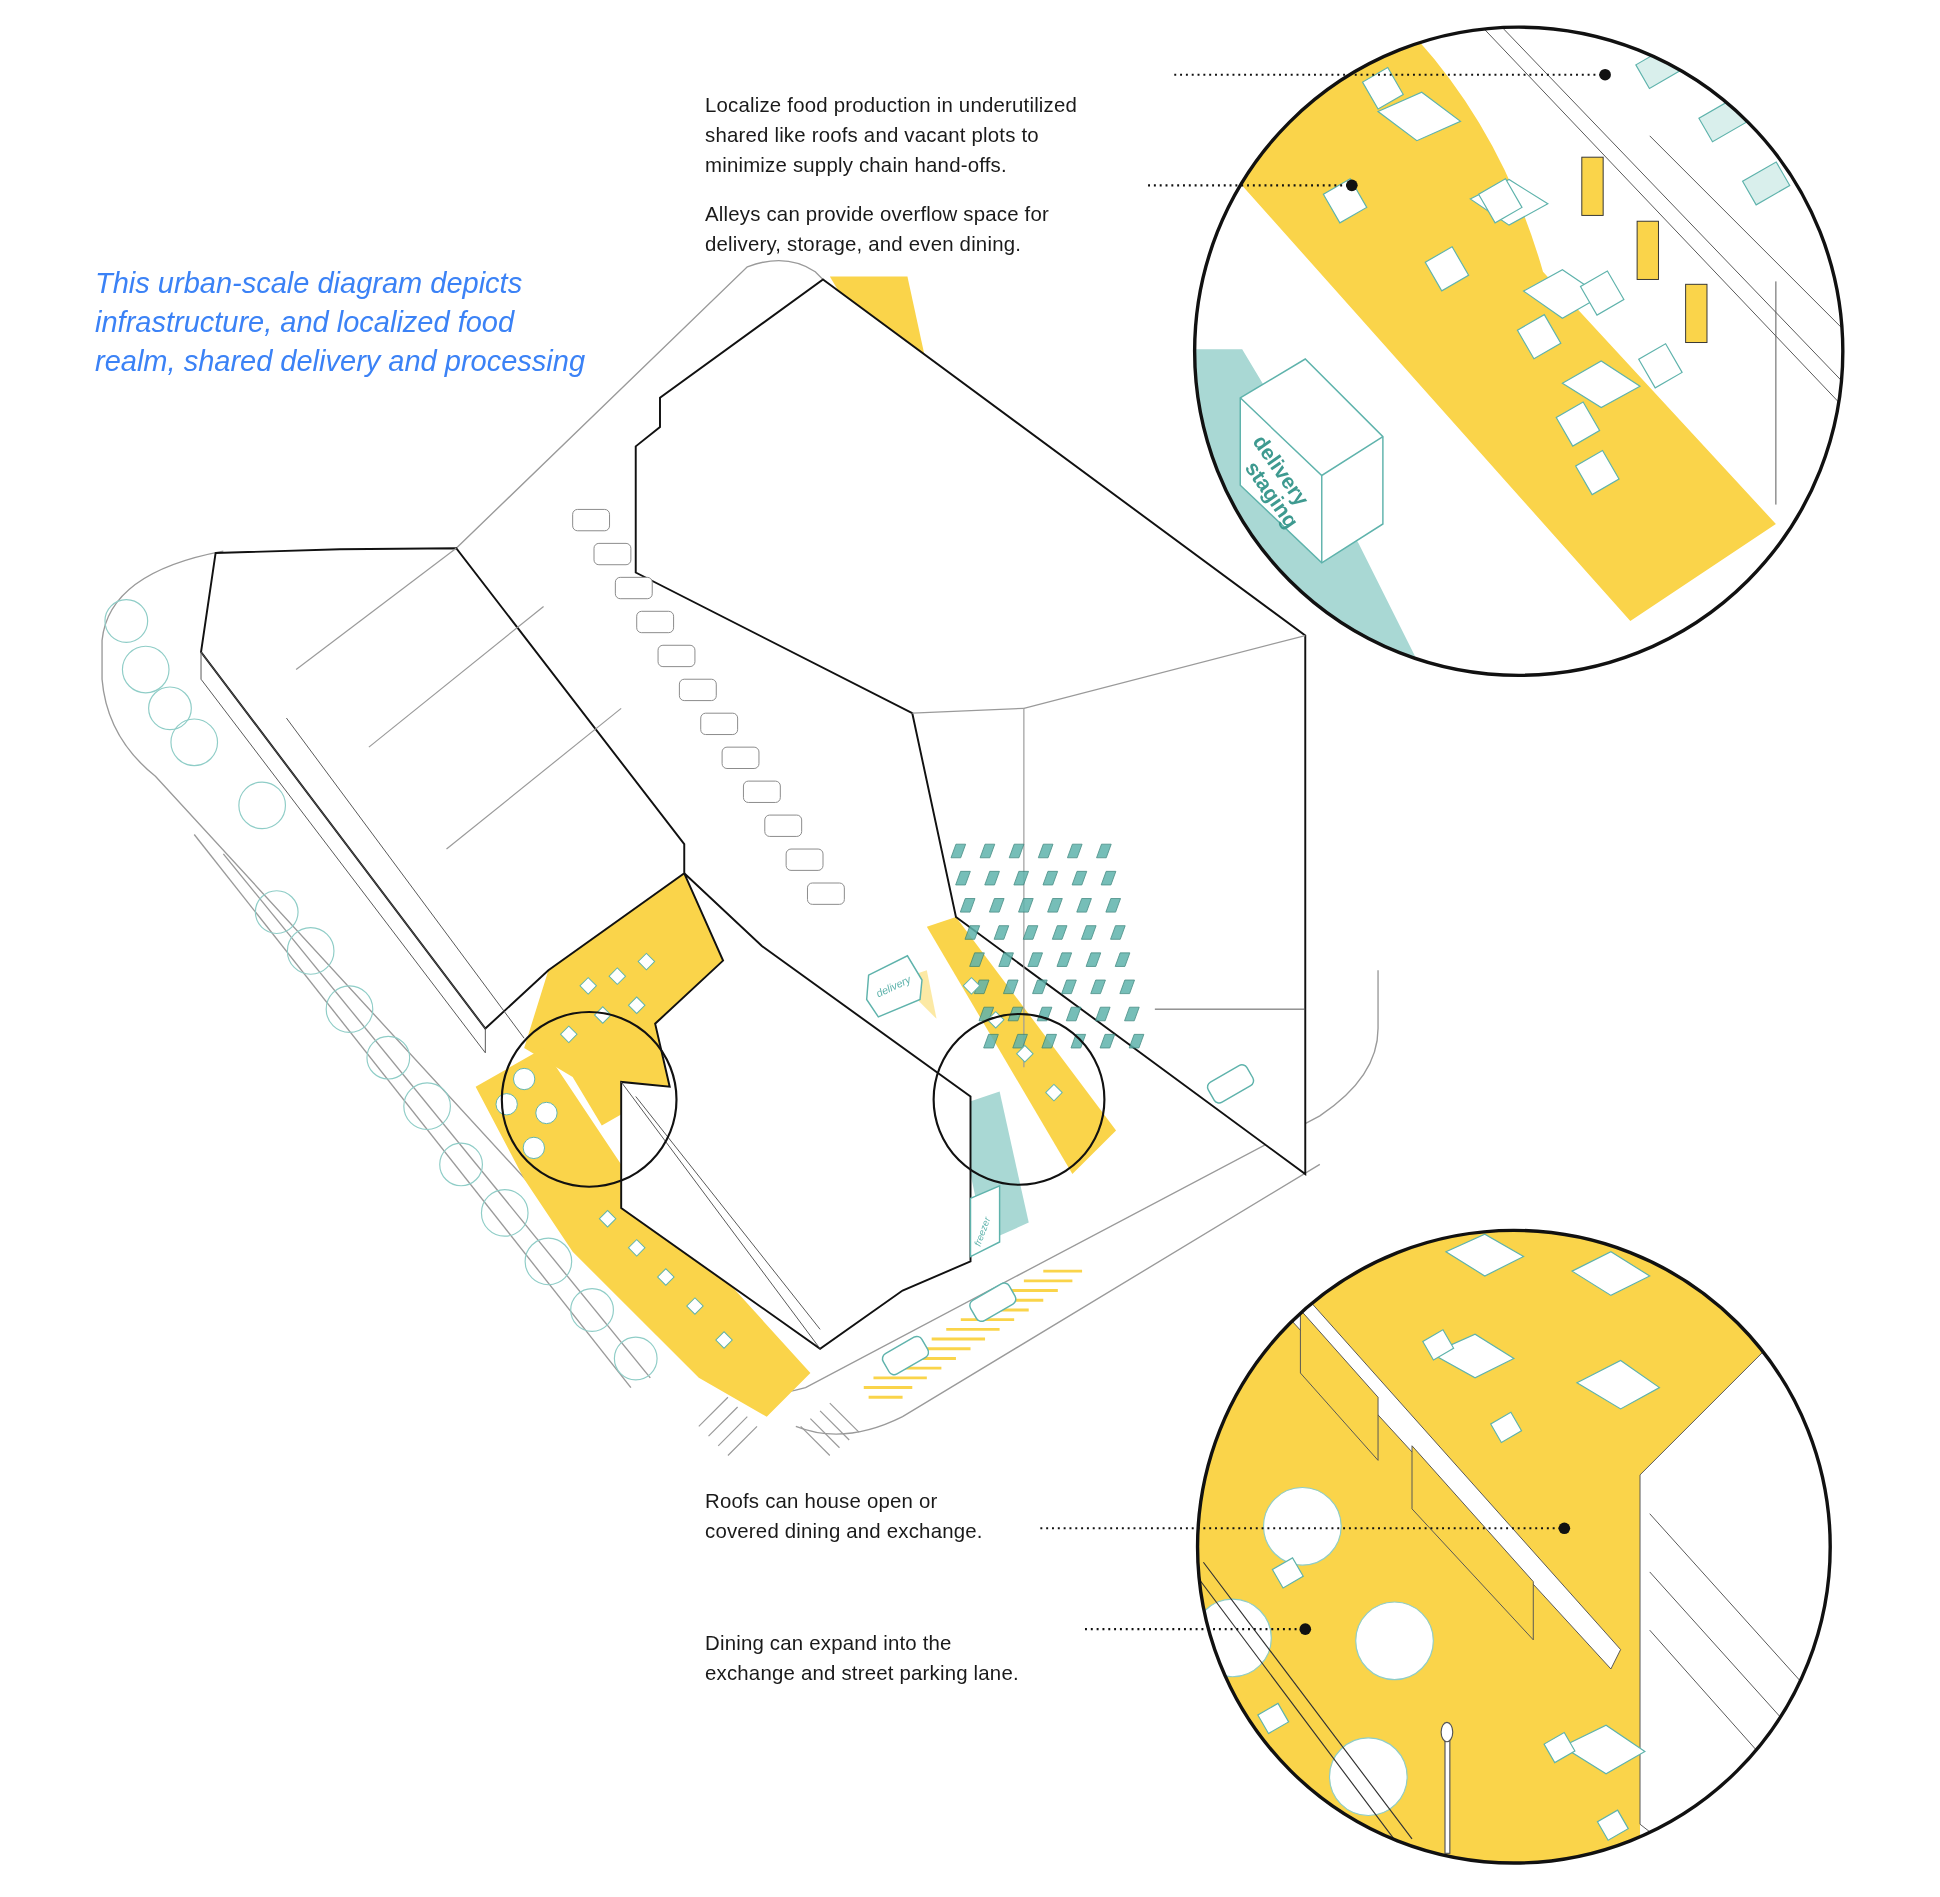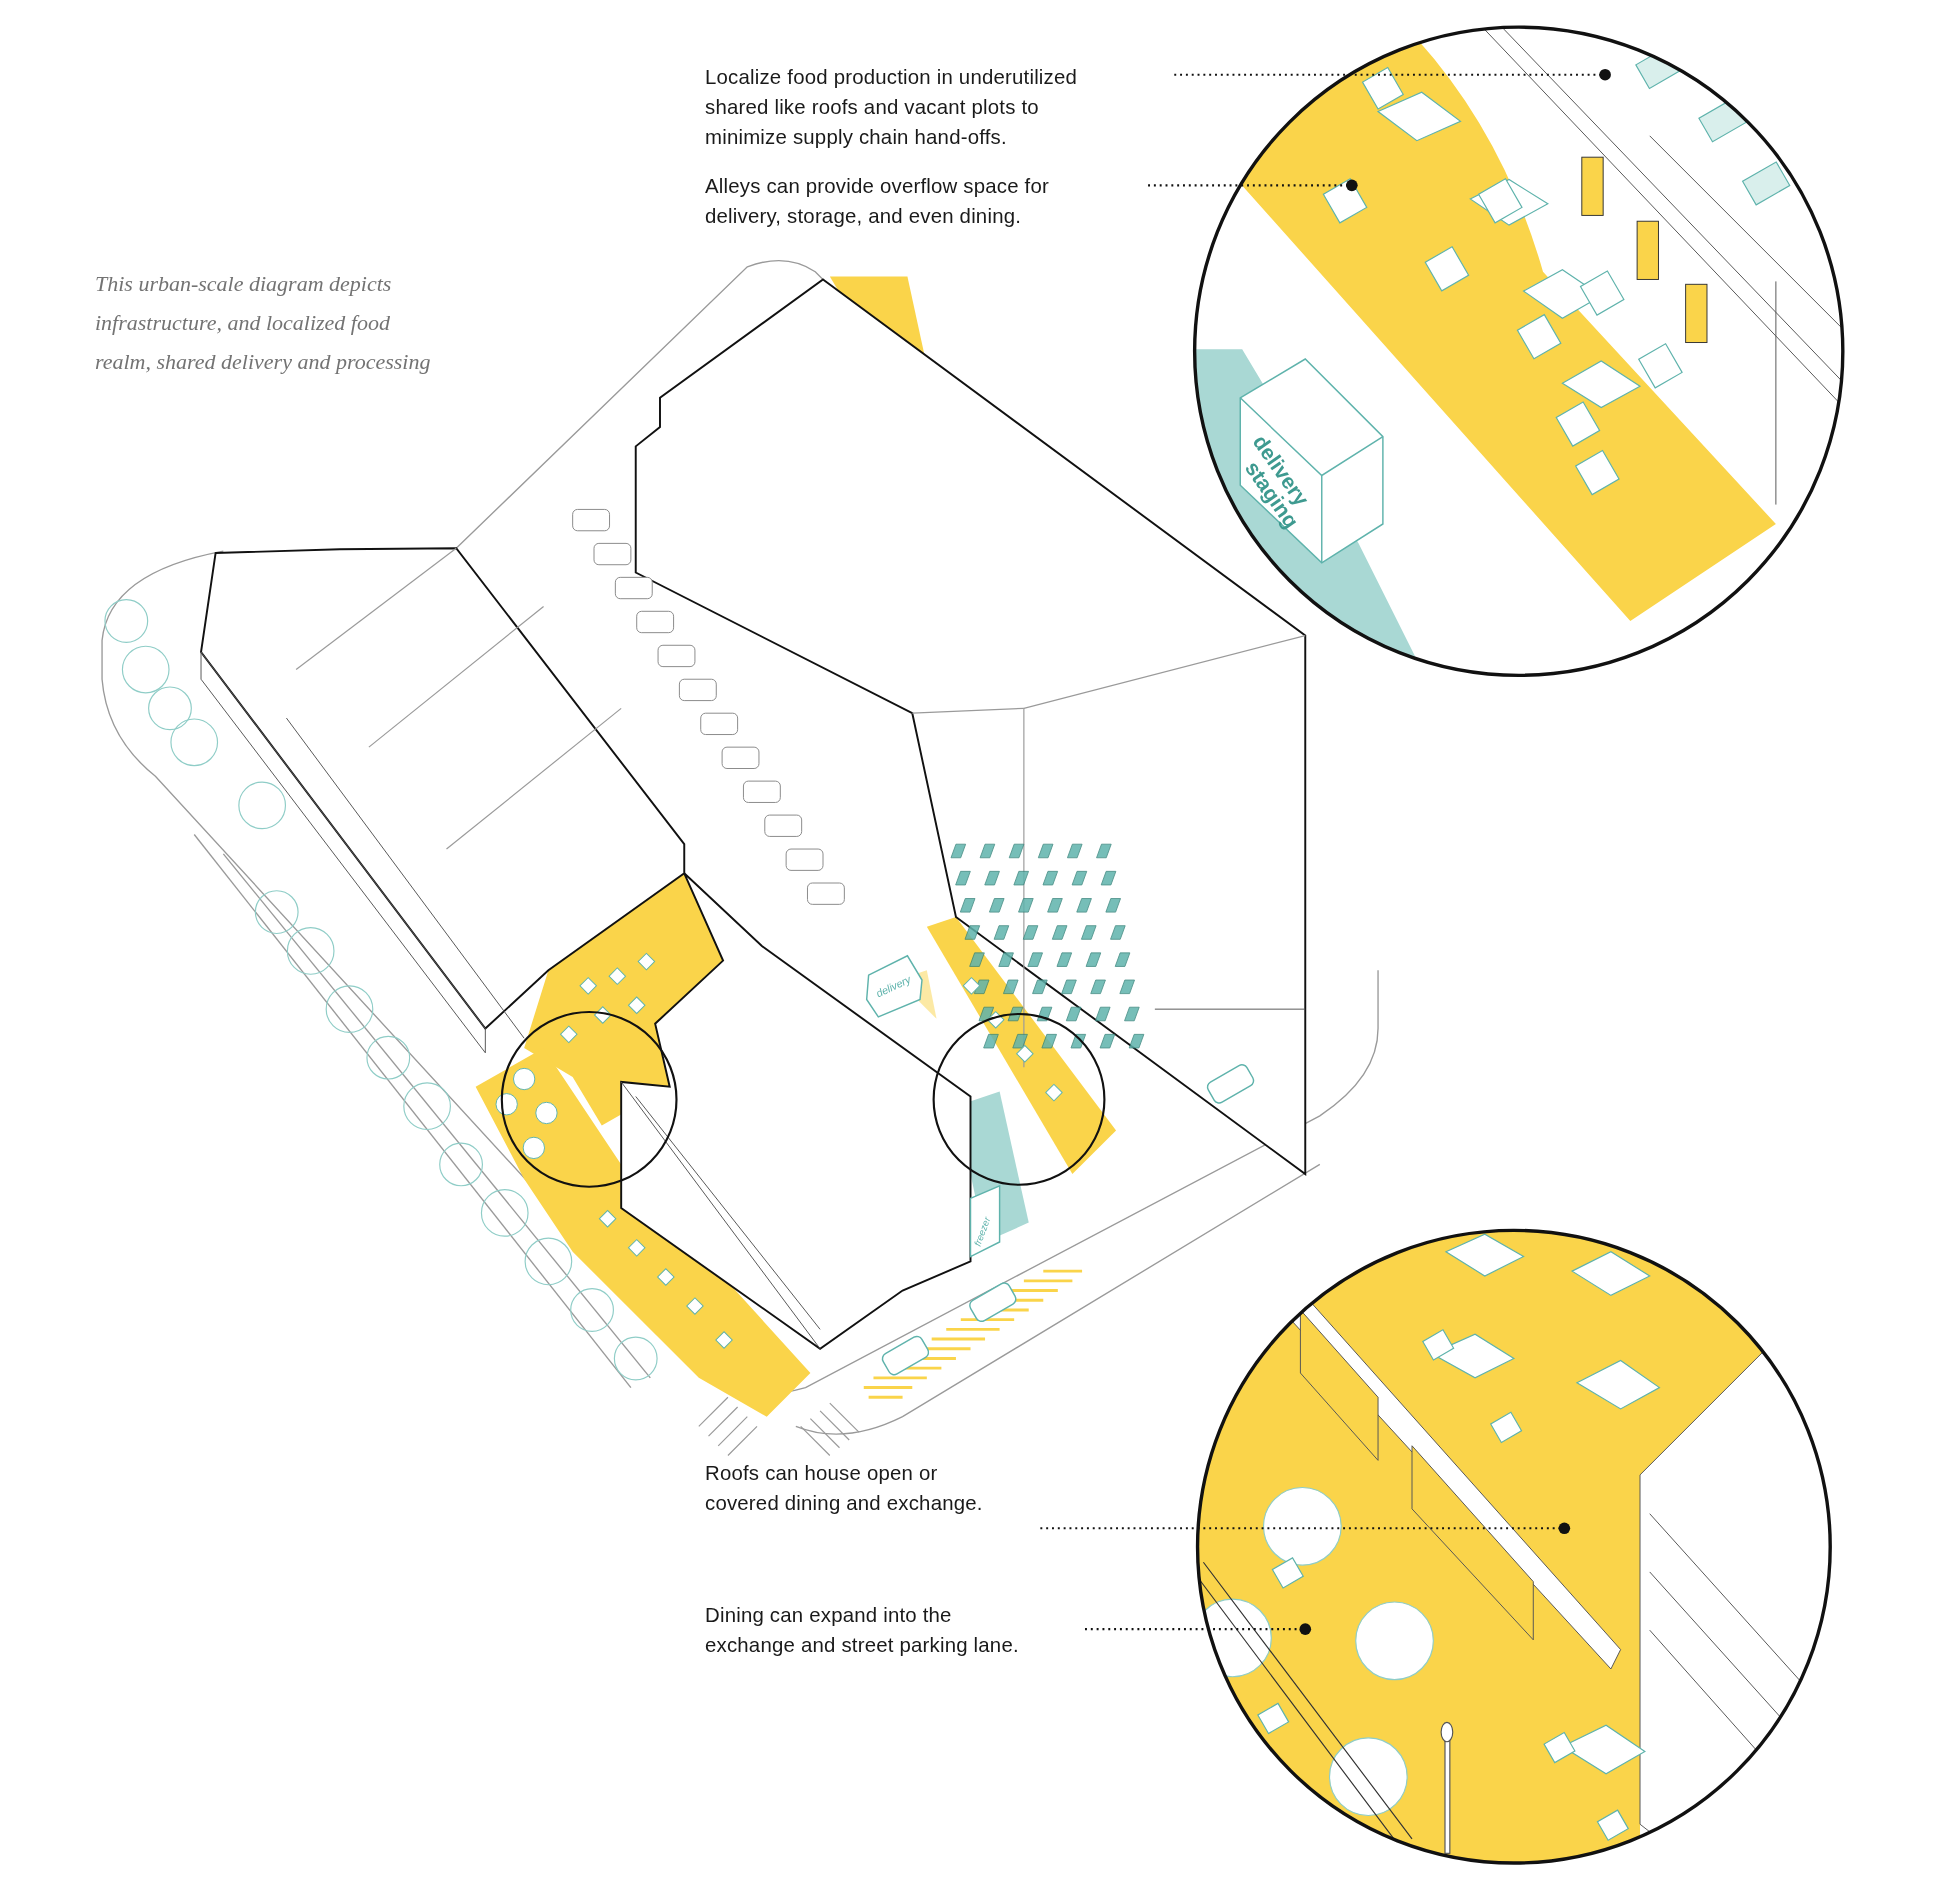--- a/index.html
+++ b/index.html
@@ -1,18 +1,18 @@
 <!DOCTYPE html>
 <html><head>
 <meta charset="utf-8">
 <style>
   html, body { margin:0; padding:0; background:#ffffff; }
   body { width:1941px; height:1897px; position:relative; overflow:hidden; font-family:"Liberation Sans", sans-serif; color:#1a1a1a; }
-  .intro { position:absolute; left:95px; top:264px; width:505px; font-style:italic; font-size:22px; line-height:39px; color:#737373;font-family:Liberation Serif, serif; }
-  .note { position:absolute; left:705px; font-size:20.4px; line-height:30px; color:#1a1a1a; letter-spacing:0.2px; }
+  .intro { position:absolute; left:95px; top:264px; width:505px; font-style:italic; font-size:29px; line-height:39px; color:#3b82f6; }
+  .note { position:absolute; left:705px; font-size:20.4px; line-height:30px; color:#1a1a1a; letter-spacing:0.2px;margin-top:28px; }
   .note span { display:block; white-space:nowrap; }
   svg.canvas { position:absolute; left:0; top:0; }
 </style>
 </head>
 <body>
 
 <div class="intro">
   <span style="display:block">This urban-scale diagram depicts</span>
   <span style="display:block">infrastructure, and localized food</span>
   <span style="display:block">realm, shared delivery and processing</span>

